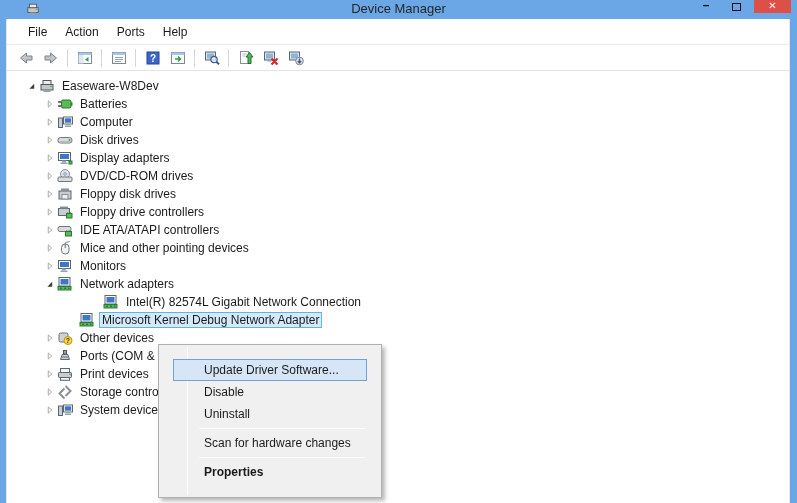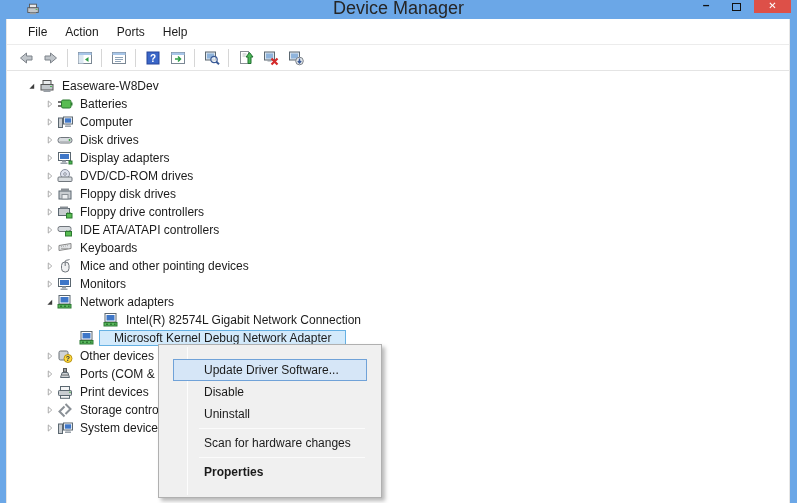--- a/index.html
+++ b/index.html
@@ -7,21 +7,21 @@
   body { font-family: "Liberation Sans", sans-serif; font-size: 12px; color: #1b1b1b; background:#fff; overflow: hidden; }
 
   .window { position: relative; width: 797px; height: 503px; background: #fff; }
 
   .frame { position: absolute; top: 0; bottom: 0; background: #6ba7e7; z-index: 5; }
   .frame-left { left: 0; width: 6px; }
   .frame-right { right: 0; width: 7px; }
 
   .titlebar { position: absolute; left: 0; right: 0; top: 0; height: 19px; background: #6ba7e7; z-index: 6; }
   .titlebar .app-icon { position: absolute; left: 26px; top: 1px; }
-  .titlebar .title { position: absolute; left: 0; right: 0; top: 0; height: 19px; text-align: center; font-size: 18px; line-height: 17px; color: #262626; }
+  .titlebar .title { position: absolute; left: 0; right: 0; top: 0; height: 19px; text-align: center; font-size: 13px; line-height: 17px; color: #262626; }
   .cap-btn { position: absolute; top: 0; height: 13px; text-align: center; }
   .btn-min { right: 78px; width: 26px; color: #111; font-weight: bold; line-height: 10px; }
   .btn-max { right: 48px; width: 26px; }
   .btn-max .box { display:inline-block; width: 9px; height: 8px; border: 1.5px solid #111; margin-top: 2px; background: transparent; }
   .btn-close { right: 6px; width: 37px; background: #dd5048; color: #fff; font-size: 10px; line-height: 11px; }
 
   .client { position: absolute; left: 6px; right: 7px; top: 19px; bottom: 0; background: #86efac; border-left: 1px solid #e6e6e6; border-right: 1px solid #e6e6e6; display: flex; flex-direction: column; }
 
   .menubar { height: 26px; display: flex; align-items: center; padding-left: 12px; border-bottom: 1px solid #ececec; background: #fff; }
   .menu-item { padding: 4px 9px; cursor: default; }
@@ -29,21 +29,21 @@
   .toolbar { height: 26px; display: flex; align-items: center; padding-left: 6px; border-bottom: 1px solid #e4e4e4; background: #fff; }
   .tb-btn { width: 25px; height: 22px; display: flex; align-items: center; justify-content: center; border: 1px solid transparent; background: transparent; }
   .tb-sep { width: 1px; height: 18px; background: #d6d6d6; margin: 0 4px; }
 
   .tree-area { flex: 1; position: relative; overflow: hidden; background: #fff; }
   .tree { padding-top: 6px; }
   .tree-row { height: 18px; display: flex; align-items: center; white-space: nowrap; }
   .expander { width: 14px; height: 16px; display: inline-flex; align-items: center; justify-content: center; flex: 0 0 14px; }
   .t-icon { flex: 0 0 16px; margin-right: 4px; }
   .t-label { padding: 1px 3px; line-height: 14px; }
-  .t-label.sel { background: #d3eafb; border: 1px solid #66b1e3; padding: 0 14px; }
+  .t-label.sel { background: #d3eafb; border: 1px solid #66b1e3; padding: 0 2px; }
 
   .icon16 { width: 16px; height: 16px; display: block; }
 
   .ctx-menu { position: absolute; left: 158px; top: 344px; width: 224px; background: #f0f0f0; border: 1px solid #b0b0b0; box-shadow: 3px 3px 4px rgba(0,0,0,0.28); z-index: 20; padding: 14px; }
   .ctx-menu .gutter { position: absolute; left: 28px; top: 2px; bottom: 2px; width: 1px; background: #dfdfdf; border-right: 1px solid #fdfdfd; }
   .ctx-item { position: relative; height: 22px; line-height: 20px; padding-left: 30px; border: 1px solid transparent; }
   .ctx-item.hl { background: #d6e6f7; border-color: #70a2d8; }
   .ctx-item.bold { font-weight: bold; }
   .ctx-sep { height: 1px; background: #dcdcdc; border-bottom: 1px solid #fbfbfb; margin: 3px 2px 3px 26px; }
 </style>
@@ -295,34 +295,20 @@
             <span class="t-label">IDE ATA/ATAPI controllers</span>
           </div>
           <div class="tree-row" style="padding-left: 36px;">
             <span class="expander">
               <svg class="icon16" viewBox="0 0 16 16">
                 <path d="M6 4.5 L10 8 L6 11.5 Z" fill="#fff" stroke="#a0a0a0"></path>
               </svg>
             </span>
             <span class="t-icon">
               <svg class="icon16" viewBox="0 0 16 16">
-                <path d="M2 5.5 L14 3.5 L14 8.5 L2 10.5 Z" fill="#e4e6e8" stroke="#888"></path>
-                <path d="M4 6.6 h1 M6 6.3 h1 M8 6 h1 M10 5.7 h1 M4 8.4 h7" stroke="#999" stroke-width="0.8"></path>
-              </svg>
-            </span>
-            <span class="t-label">Keyboards</span>
-          </div>
-          <div class="tree-row" style="padding-left: 36px;">
-            <span class="expander">
-              <svg class="icon16" viewBox="0 0 16 16">
-                <path d="M6 4.5 L10 8 L6 11.5 Z" fill="#fff" stroke="#a0a0a0"></path>
-              </svg>
-            </span>
-            <span class="t-icon">
-              <svg class="icon16" viewBox="0 0 16 16">
                 <rect x="4.5" y="4" width="7.5" height="10" rx="3.5" fill="#f0f1f2" stroke="#70767c"></rect>
                 <line x1="8.2" y1="4" x2="8.2" y2="8" stroke="#70767c"></line>
                 <path d="M8 4 C8 1.5 11 2.5 12.5 1.5" fill="none" stroke="#70767c"></path>
               </svg>
             </span>
             <span class="t-label">Mice and other pointing devices</span>
           </div>
           <div class="tree-row" style="padding-left: 36px;">
             <span class="expander">
               <svg class="icon16" viewBox="0 0 16 16">

